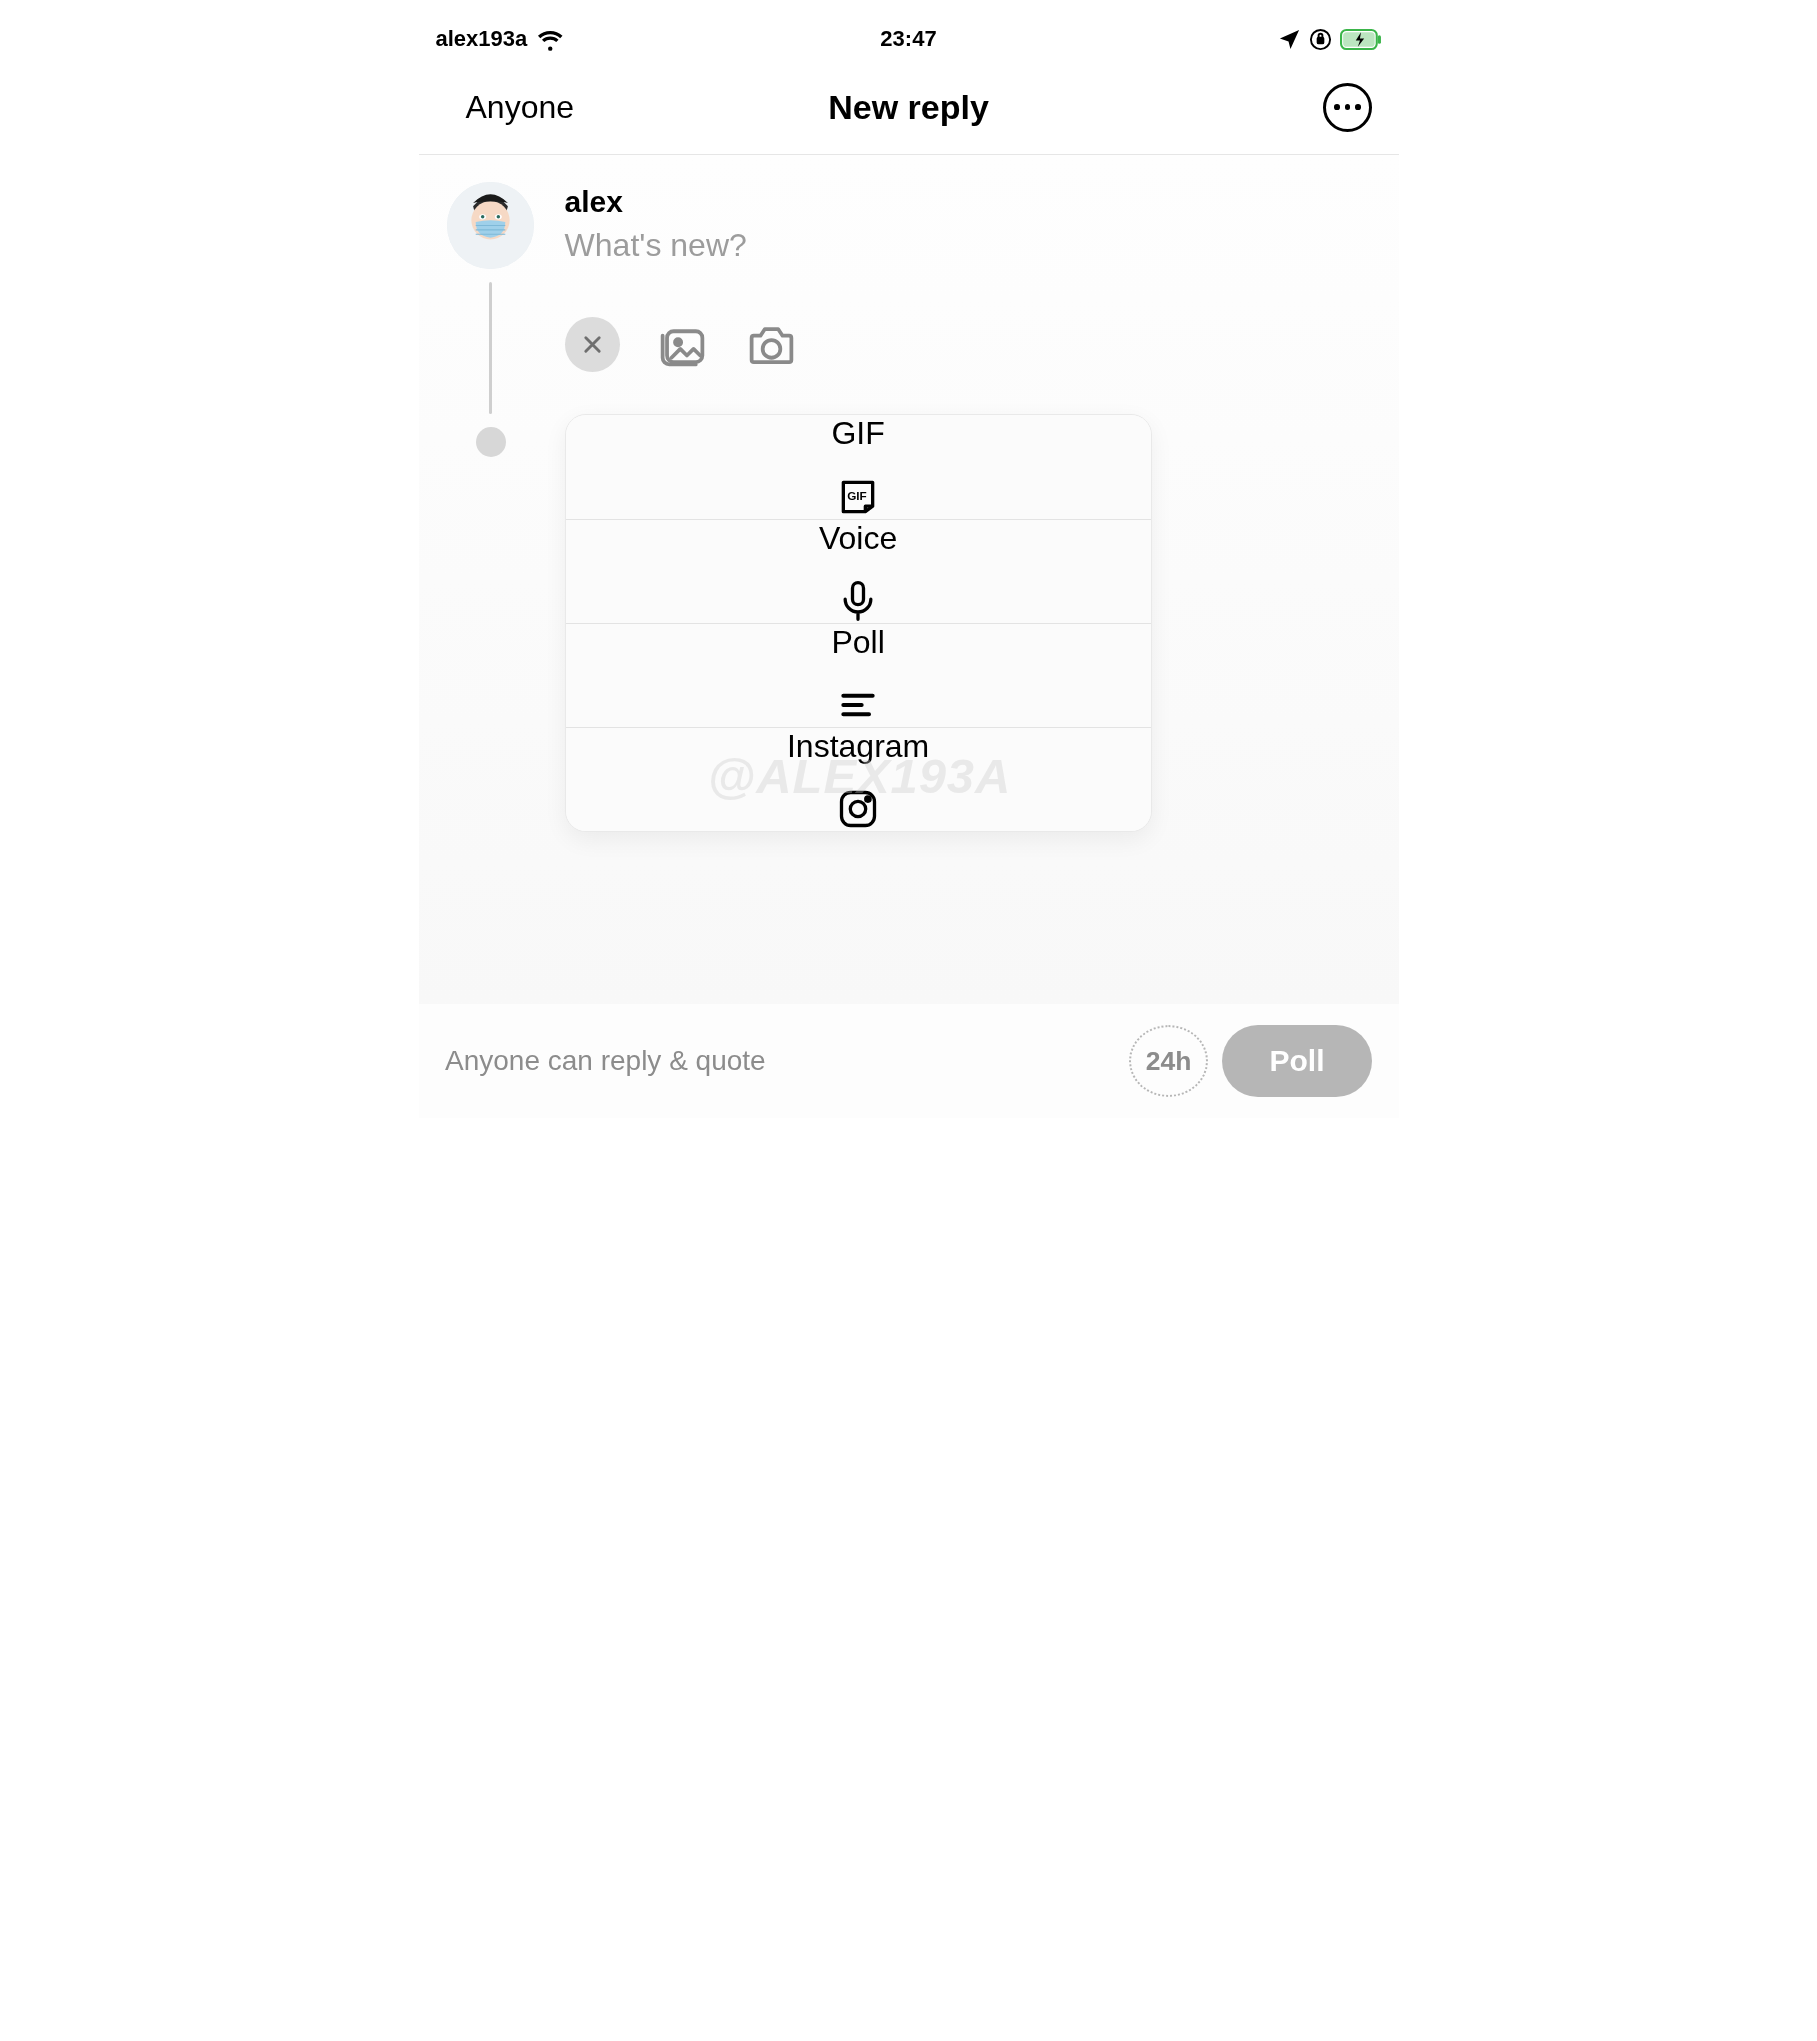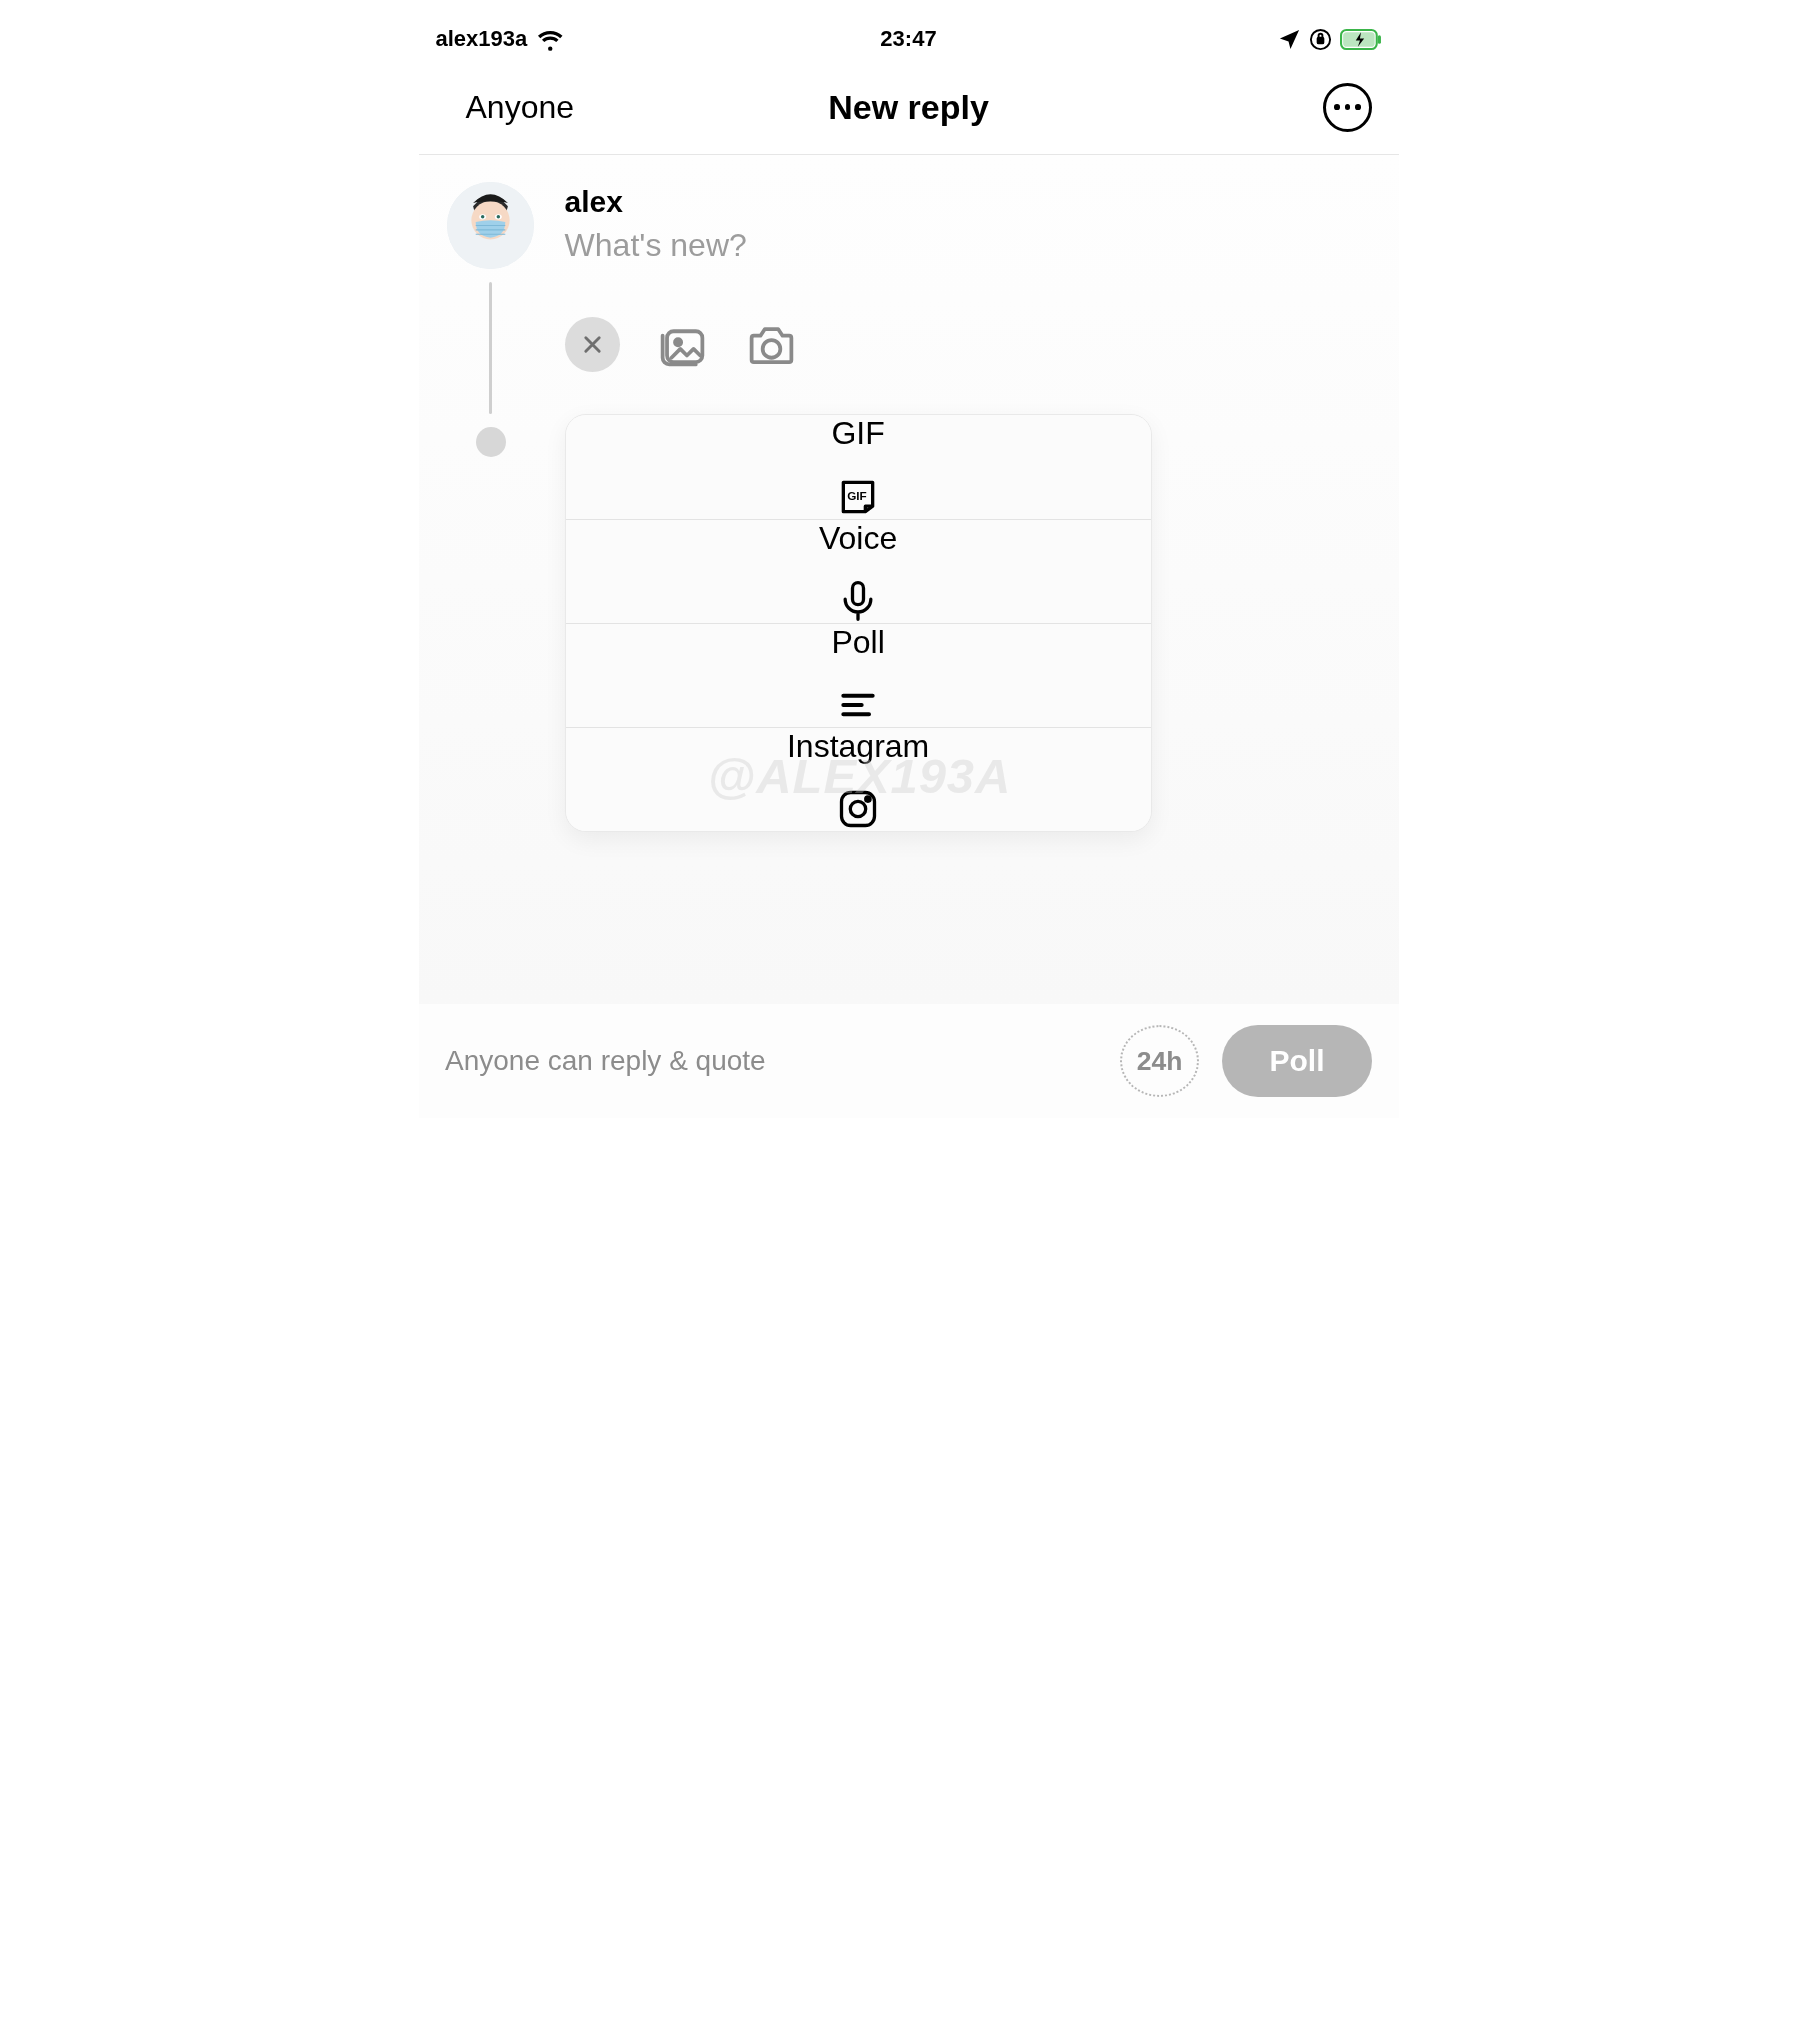--- a/index.html
+++ b/index.html
@@ -194,21 +194,21 @@
     padding: 0 26.5px 0 26.5px;
     background: #fdfdfd;
   }
   .reply-setting {
     font-size: 28px;
     color: #8c8c8c;
   }
   .footer-right {
     display: flex;
     align-items: center;
-    gap: 19px;
+    gap: 10px;
   }
   .timer-badge {
     width: 87px; height: 79px;
     display: flex; align-items: center; justify-content: center;
     font-size: 26.5px;
     font-weight: 600;
     color: #8c8c8c;
     position: relative;
   }
   .timer-badge::before {

